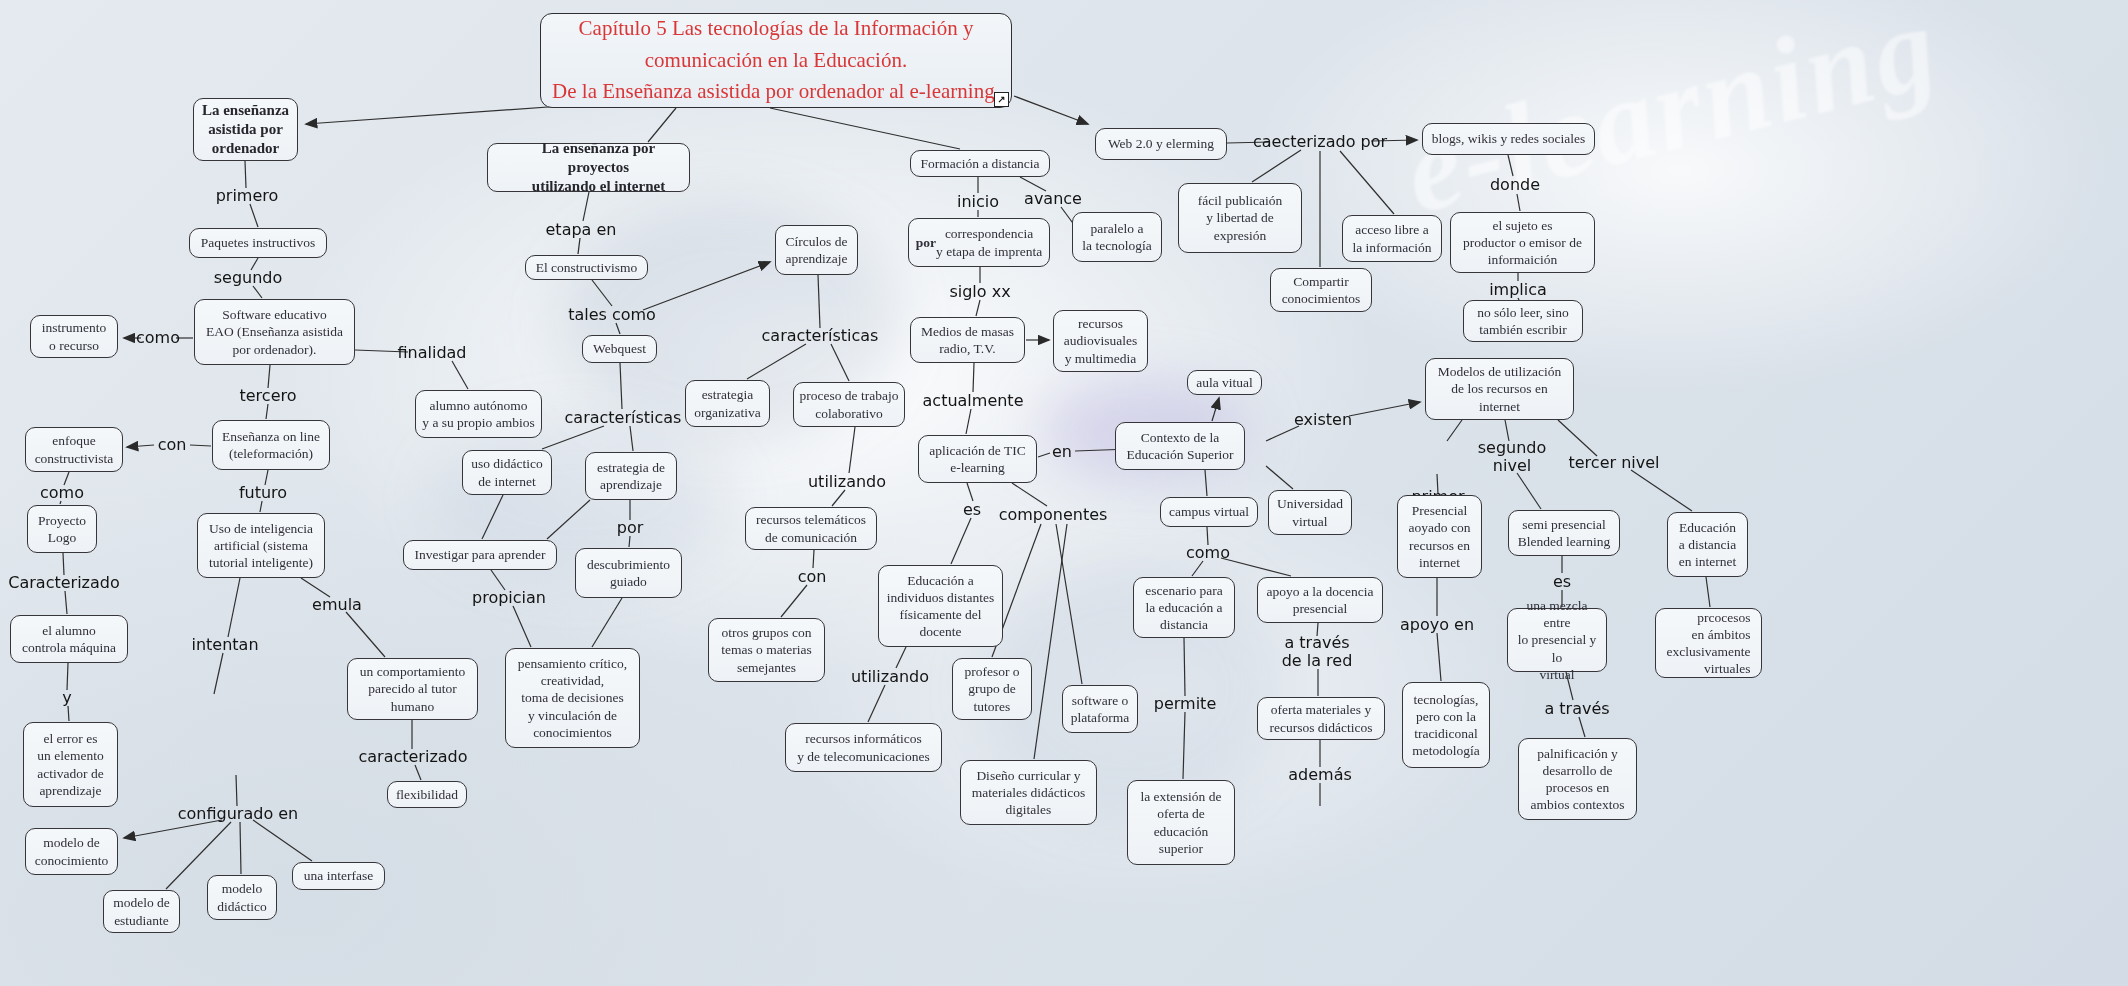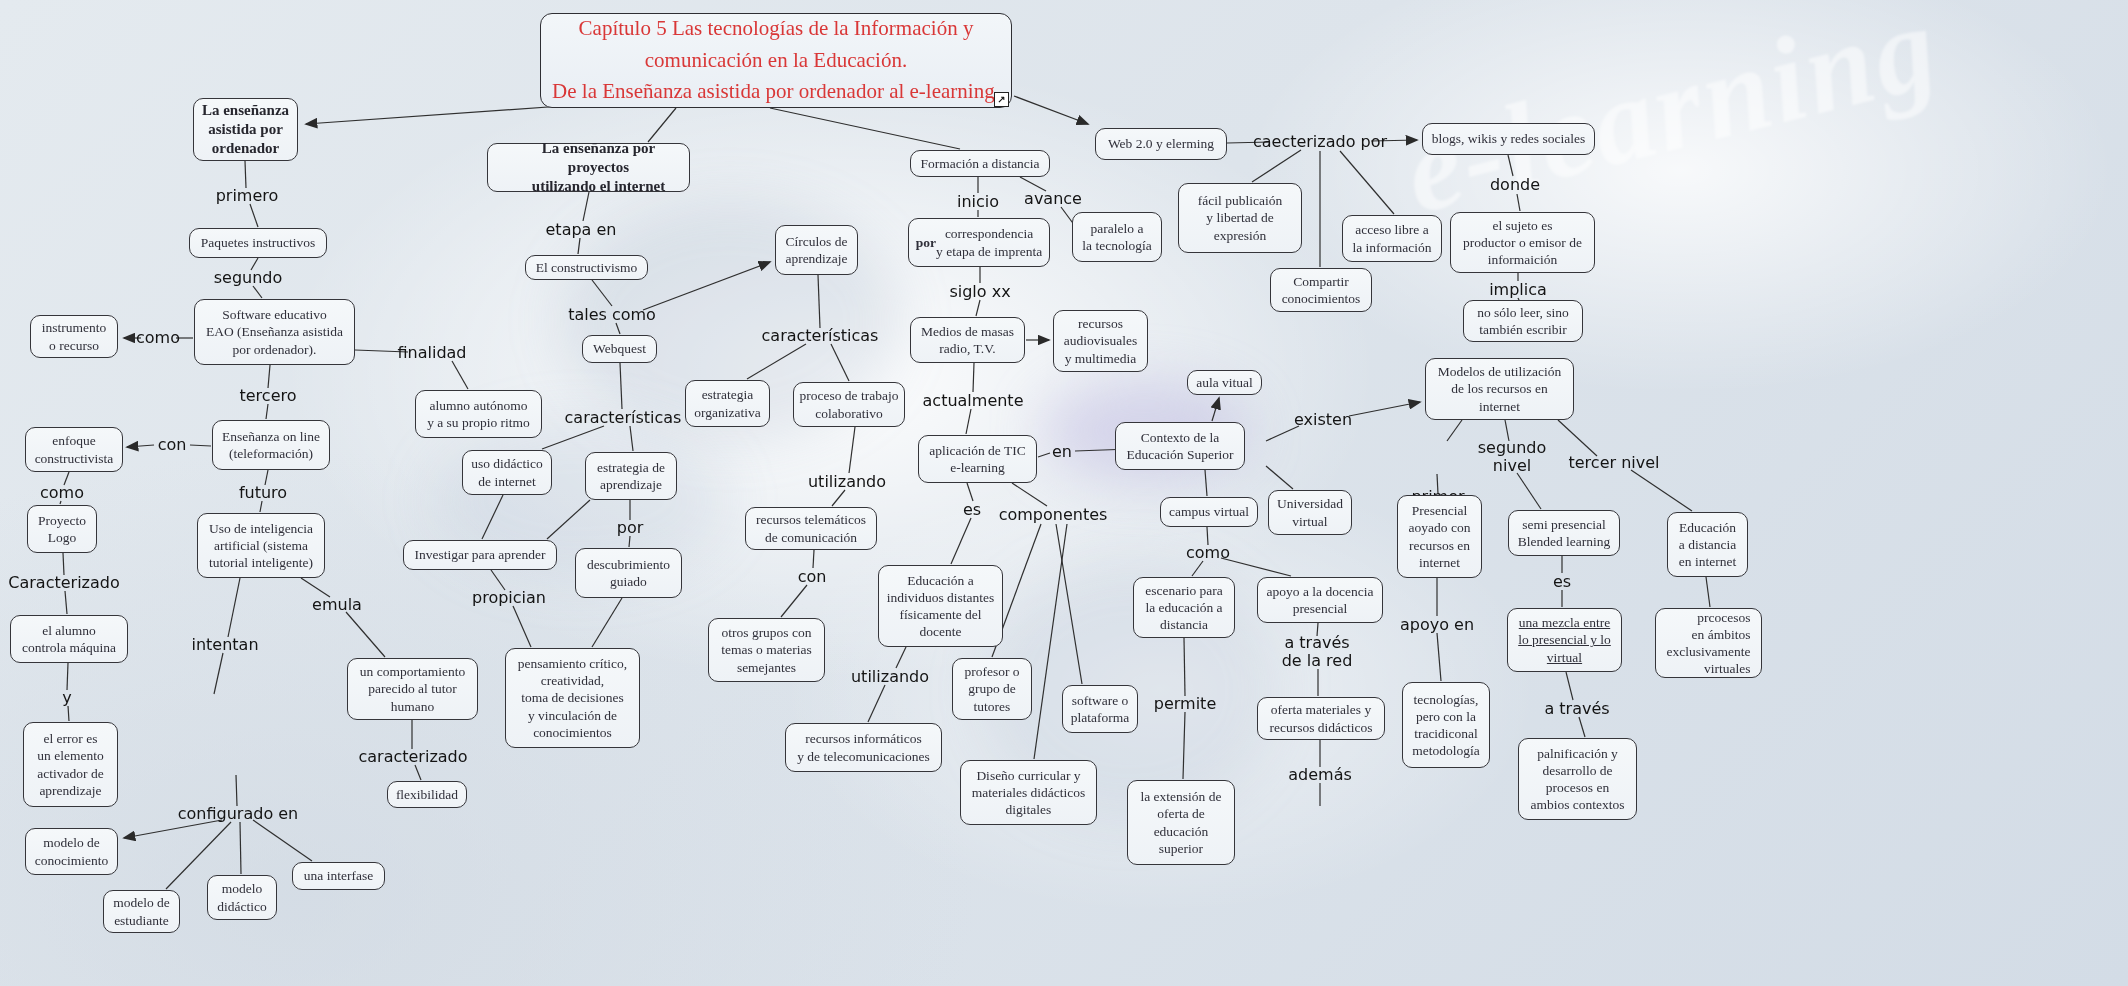--- a/index.html
+++ b/index.html
@@ -215,21 +215,21 @@
     <div class="node" style="left: 292px; top: 862px; width: 93px; height: 28px;">una interfase</div>
     <div class="node" style="left: 347px; top: 658px; width: 131px; height: 62px;">un comportamiento
 parecido al tutor
 humano</div>
     <div class="node" style="left: 387px; top: 781px; width: 80px; height: 27px;">flexibilidad</div>
     <div class="node bold" style="left: 487px; top: 143px; width: 203px; height: 49px; padding-left: 24px;">La enseñanza por proyectos
 utilizando el internet</div>
     <div class="node" style="left: 525px; top: 255px; width: 123px; height: 25px;">El constructivismo</div>
     <div class="node" style="left: 582px; top: 335px; width: 75px; height: 28px;">Webquest</div>
     <div class="node" style="left: 415px; top: 390px; width: 127px; height: 48px;">alumno autónomo
-y a su propio ritmo</div>
+y a su propio ambios</div>
     <div class="node" style="left: 462px; top: 450px; width: 90px; height: 45px;">uso didáctico
 de internet</div>
     <div class="node" style="left: 585px; top: 452px; width: 92px; height: 48px;">estrategia de
 aprendizaje</div>
     <div class="node" style="left: 403px; top: 540px; width: 154px; height: 30px;">Investigar para aprender</div>
     <div class="node" style="left: 575px; top: 548px; width: 107px; height: 50px;">descubrimiento
 guiado</div>
     <div class="node" style="left: 505px; top: 648px; width: 135px; height: 100px;">pensamiento crítico,
 creatividad,
 toma de decisiones
@@ -309,21 +309,21 @@
     <div class="node" style="left: 1397px; top: 495px; width: 85px; height: 83px;">Presencial
 aoyado con
 recursos en
 internet</div>
     <div class="node" style="left: 1402px; top: 682px; width: 88px; height: 86px;">tecnologías,
 pero con la
 tracidiconal
 metodología</div>
     <div class="node" style="left: 1508px; top: 510px; width: 112px; height: 46px;">semi presencial
 Blended learning</div>
-    <div class="node" style="left: 1507px; top: 608px; width: 115px; height: 64px; text-decoration: underline;">una mezcla entre
+    <div class="node" style="left: 1507px; top: 608px; width: 100px; height: 64px;">una mezcla entre
 lo presencial y lo
 virtual</div>
     <div class="node" style="left: 1518px; top: 738px; width: 119px; height: 82px;">palnificación y
 desarrollo de
 procesos en
 ambios contextos</div>
     <div class="node" style="left: 1667px; top: 512px; width: 81px; height: 65px;">Educación
 a distancia
 en internet</div>
     <div class="node" style="left: 1655px; top: 608px; width: 107px; height: 70px; text-align: right;">prcocesos

